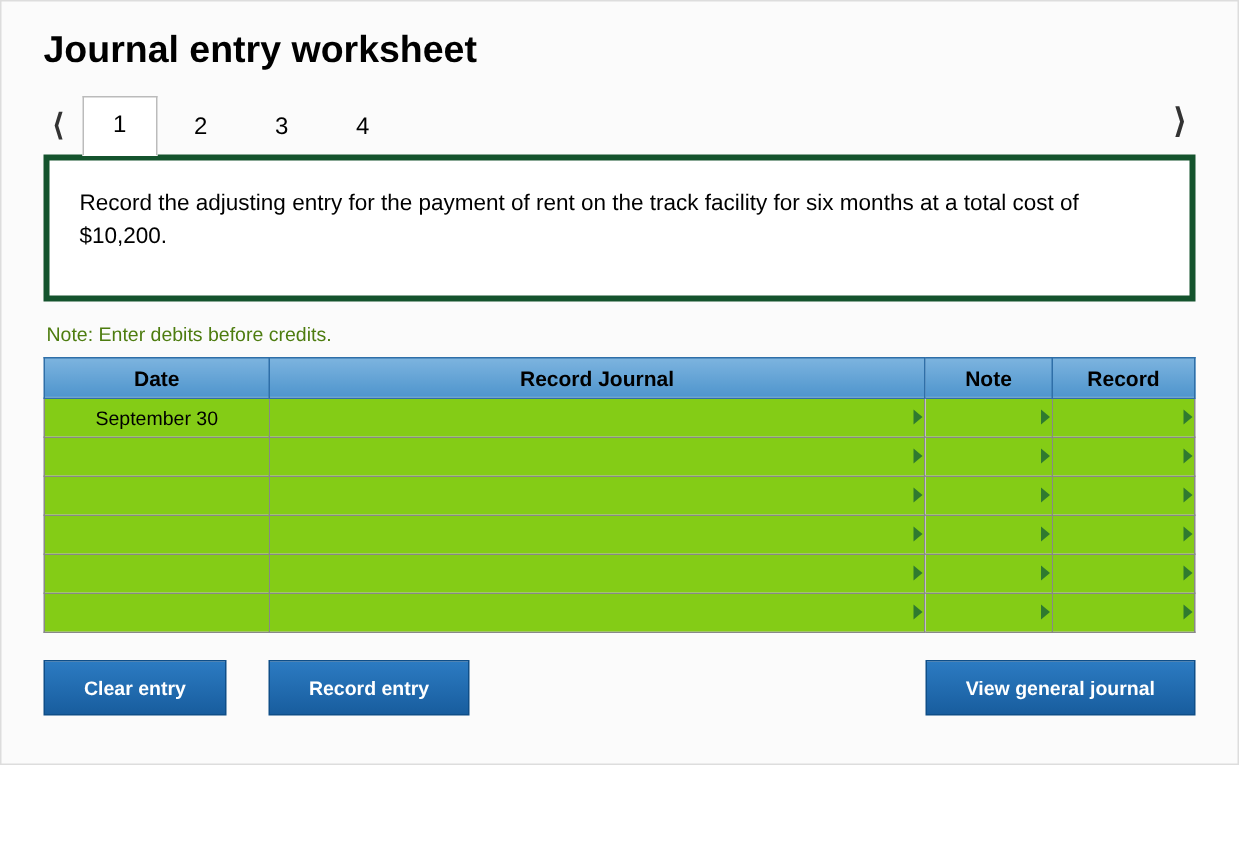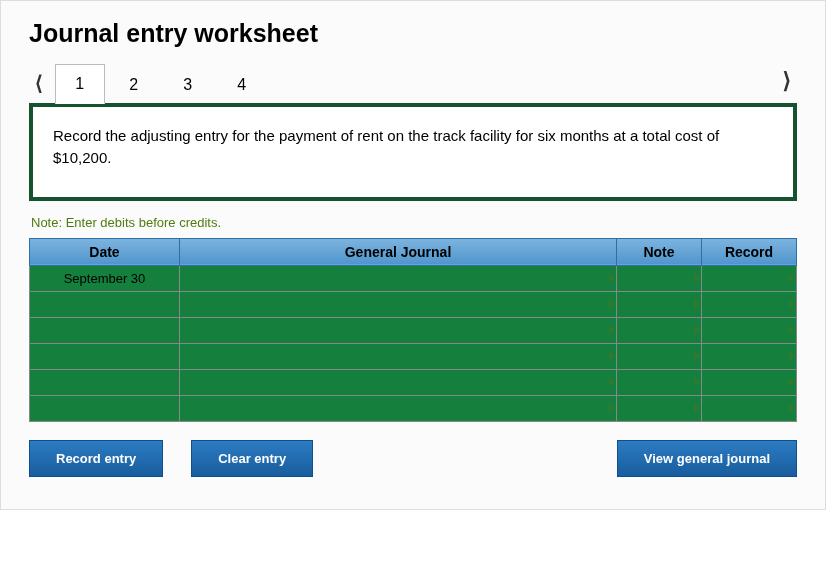--- a/index.html
+++ b/index.html
@@ -98,21 +98,21 @@
     border: 1px solid #2f6fa8;
     color: #000;
     font-weight: bold;
     font-size: 14px;
     padding: 5px 4px;
     text-align: center;
     margin-left: 41px;
   }
   .journal-table td {
     border: 1px solid #888;
-    background: #15803d;
+    background: #84cc16;
     height: 26px;
     padding: 2px 6px;
     font-size: 13px;
     text-align: center;
     position: relative;
   }
   .col-date   { width: 150px; }
   .col-gj     { width: auto; }
   .col-debit  { width: 85px; }
   .col-credit { width: 95px; }
@@ -172,21 +172,21 @@
   <table class="journal-table">
     <colgroup>
       <col class="col-date">
         <col class="col-gj">
         <col class="col-debit">
         <col class="col-credit">
     </colgroup>
     <thead>
       <tr>
         <th>Date</th>
-        <th>General Journal</th>
+        <th>Record Journal</th>
         <th>Note</th>
         <th>Record</th>
       </tr>
     </thead>
     <tbody>
       <tr>
         <td><span>September 30</span></td>
         <td><span></span><span class="dd-marker"></span></td>
         <td><span></span><span class="dd-marker"></span></td>
         <td><span></span><span class="dd-marker"></span></td>
@@ -218,18 +218,18 @@
       <tr>
         <td><span></span></td>
         <td><span></span><span class="dd-marker"></span></td>
         <td><span></span><span class="dd-marker"></span></td>
         <td><span></span><span class="dd-marker"></span></td>
       </tr>
     </tbody>
   </table>
 
   <div class="actions">
+    <button class="btn">Clear entry</button>
     <button class="btn">Record entry</button>
-    <button class="btn">Clear entry</button>
     <button class="btn right">View general journal</button>
   </div>
 
 </div>
 
 </body></html>

